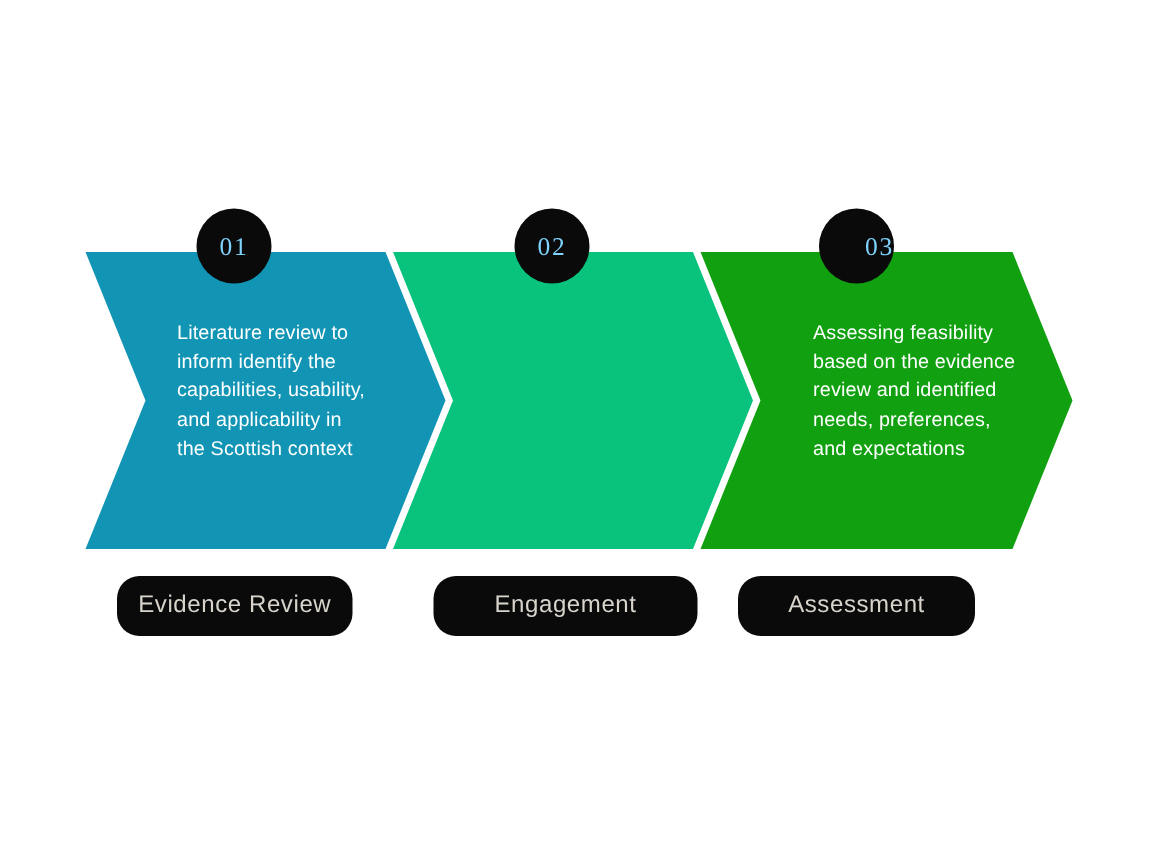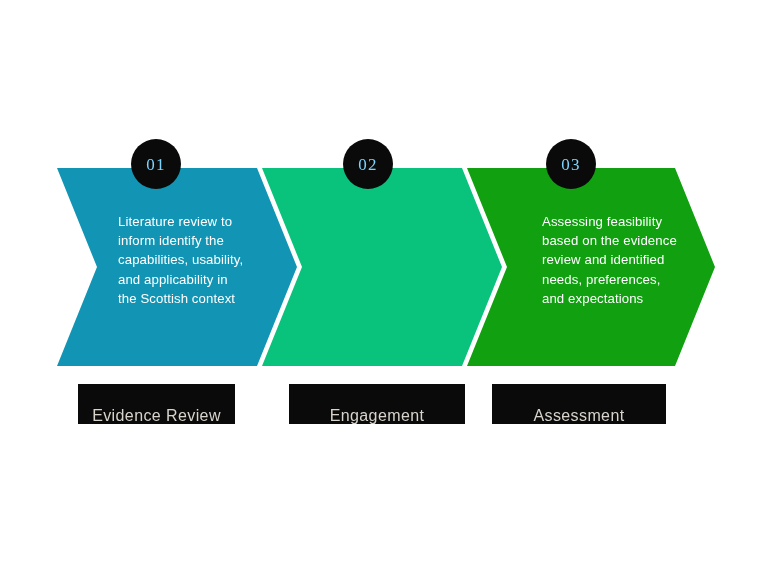--- a/index.html
+++ b/index.html
@@ -51,40 +51,41 @@
   }
   .step-badge span {
     color: #7dd3fc;
     font-size: 17px;
     font-family: Liberation Serif, serif;
     letter-spacing: 1.2px;
     line-height: 1;
   }
   #badge-1 { left: 131px; top: 139px; }
   #badge-2 { left: 343px; top: 139px; }
-  #badge-3 { left: 546px; top: 139px; }
+  #badge-3 { left: 546px; top: 139px; justify-content: flex-end; }
 
   .step-label {
     position: absolute;
     height: 40px;
     background: #0a0a0a;
     display: flex;
-    align-items: flex-end;
+    align-items: center;
     justify-content: center;
+    border-radius: 15px;
   }
   .step-label span {
     color: #d8d4cc;
     font-size: 16px;
     font-family: "Liberation Sans", sans-serif;
     letter-spacing: 0.4px;
     line-height: 1;
   }
   #label-1 { left: 78px;  top: 384px; width: 157px; }
   #label-2 { left: 289px; top: 384px; width: 176px; }
-  #label-3 { left: 492px; top: 384px; width: 174px; }
+  #label-3 { left: 492px; top: 384px; width: 158px; }
 </style>
 </head>
 <body style="background: rgb(255, 255, 255);">
 
 <div id="stage">
 
   <svg id="chevron-svg" viewBox="0 0 768 576" xmlns="http://www.w3.org/2000/svg">
     <polygon points="57,168 257,168 297,267 257,366 57,366 97,267" fill="#1295b5"></polygon>
     <polygon points="262,168 462,168 502,267 462,366 262,366 302,267" fill="#09c37c"></polygon>
     <polygon points="467,168 675,168 715,267 675,366 467,366 507,267" fill="#10a010"></polygon>

